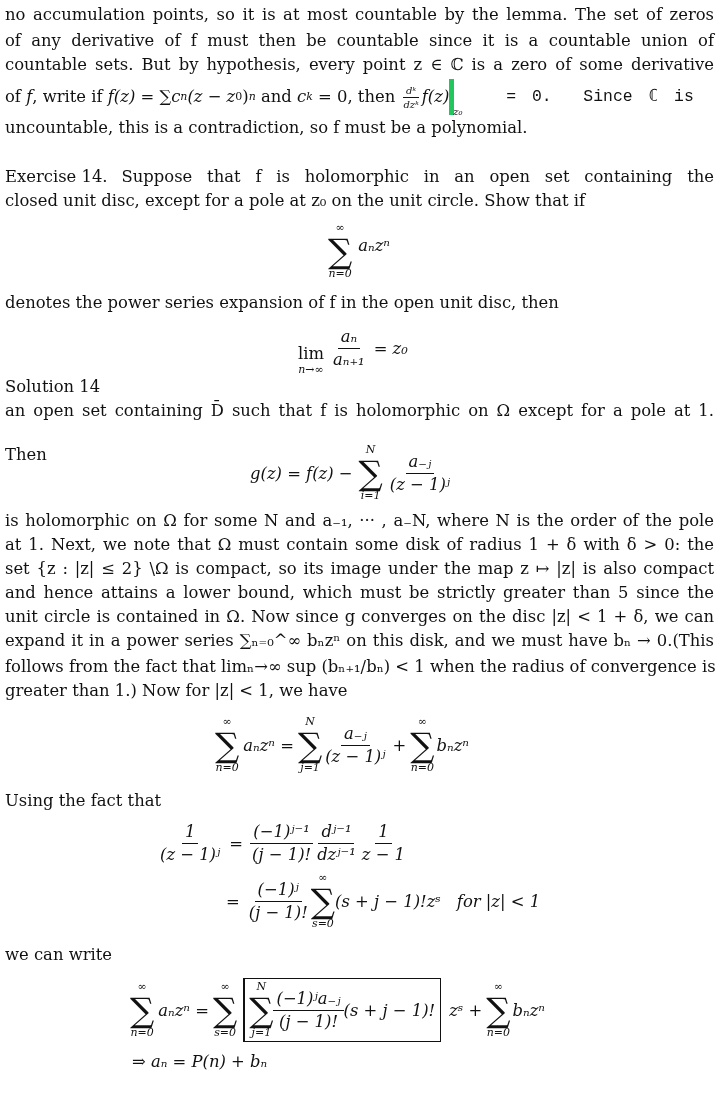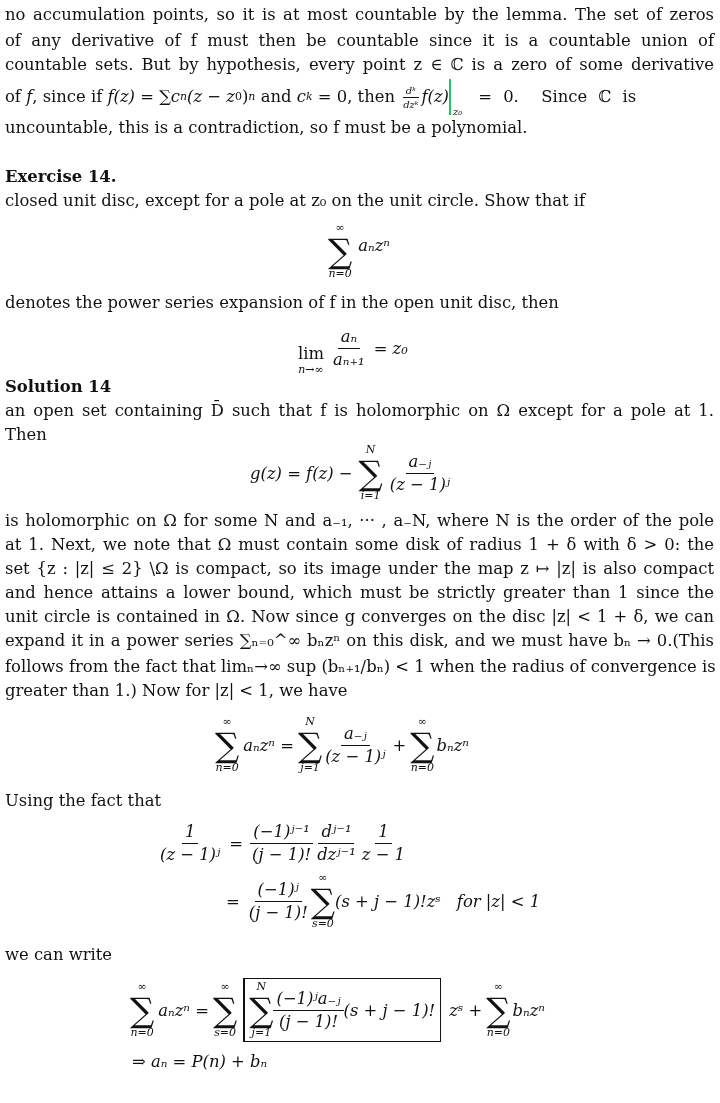--- a/index.html
+++ b/index.html
@@ -8,73 +8,74 @@
     font-family: "DejaVu Serif", "Liberation Serif", serif;
     color: #111;
     font-size: 16.4px;
   }
   .line {
     position: absolute; left: 5px; width: 709px;
     white-space: nowrap; line-height: 22px; height: 22px;
   }
   .just { text-align: justify; text-align-last: justify; }
   .it { font-style: italic; font-family: "DejaVu Serif", serif; }
-  .b { font-weight: bold; }
+  .b { font-weight: normal; }
   .sub { font-size: 11px; vertical-align: -3px; }
   .sup { font-size: 11px; vertical-align: 7px; }
   .disp { position: absolute; font-family: "DejaVu Serif", serif; }
   .bigsum { font-size: 34px; line-height: 34px; font-family: "DejaVu Serif", serif; }
   .lim { font-size: 11px; }
   .frac { display: inline-flex; flex-direction: column; align-items: center; vertical-align: middle; }
   .frac .num { padding: 0 3px 1px 3px; border-bottom: 1px solid #111; line-height: 20px; }
   .frac .den { padding: 1px 3px 0 3px; line-height: 20px; }
   .sumblock { display: inline-flex; flex-direction: column; align-items: center; vertical-align: middle; }
   .sumblock .top, .sumblock .bot { font-size: 11px; line-height: 12px; }
   .sumblock .top { font-style: italic; }
   .row { display: flex; align-items: center; white-space: nowrap; }
   .bracket { display: inline-flex; align-items: center; border-top: 1.3px solid #111; border-bottom: 1.3px solid #111; position: relative; padding: 2px 6px; }
   .bracket::before, .bracket::after { content: ""; position: absolute; top: 0; bottom: 0; width: 1.3px; background: #111; }
   .bracket::before { left: 0; }
   .bracket::after { right: 0; }
-  .evalbar { display: inline-block; border-right: 2px solid #22c55e; height: 36px; vertical-align: middle; position: relative; }
+  .evalbar { display: inline-block; border-right: 5px solid #22c55e; height: 36px; vertical-align: middle; position: relative; }
 </style>
 </head>
 <body>
 
 <div class="line just" style="top:4px">no accumulation points, so it is at most countable by the lemma. The set of zeros</div>
 <div class="line just" style="top:30px">of any derivative of f must then be countable since it is a countable union of</div>
 <div class="line just" style="top:54px">countable sets. But by hypothesis, every point z ∈ ℂ is a zero of some derivative</div>
 <div class="line" style="top:82px; display:flex; align-items:center; height:30px;">
   <span style="white-space:pre">of </span>
   <span class="it">f</span>
-  <span style="white-space:pre">, since if </span>
+  <span style="white-space:pre">, write if </span>
   <span class="it">f(z) = ∑c</span>
     <span class="it sub">n</span>
     <span class="it" style="white-space:pre">(z − z</span>
     <span class="sub">0</span>
     <span>)</span>
     <span class="it sup">n</span>
   <span style="white-space:pre"> and </span>
   <span class="it">c</span>
     <span class="it sub">k</span>
   <span style="white-space:pre"> = 0, then </span>
   <span class="frac" style="font-size:10px; font-style:italic;">
     <span class="num" style="line-height:11px">dᵏ</span>
     <span class="den" style="line-height:11px">dzᵏ</span>
   </span>
   <span class="it">f(z)</span>
   <span class="evalbar">
     <span class="it" style="position:absolute; left:4px; bottom:-8px; font-size:10px;">z₀</span>
   </span>
-  <span style="white-space:pre; flex:1; text-align:left; padding-left:16px; word-spacing:6px;"> = 0.  Since ℂ is</span>
+  <span style="white-space:pre; flex:1; text-align:center; padding-left:16px; word-spacing:6px;font-family:Liberation Mono, monospace;"> = 0.  Since ℂ is</span>
 </div>
 <div class="line" style="top:117px">uncountable, this is a contradiction, so f must be a polynomial.</div>
 
 <div class="line" style="top:166px; display:flex; justify-content:space-between;">
   <span class="b">Exercise 14.</span>
+  <span style="word-spacing:5px; flex:1; padding-left:14px; text-align:justify; text-align-last:justify;">Suppose that f is holomorphic in an open set containing the</span>
 </div>
 <div class="line" style="top:190px">closed unit disc, except for a pole at z₀ on the unit circle. Show that if</div>
 
 <div class="disp row" style="left:328px; top:222px;">
   <span class="sumblock">
     <span class="top">∞</span>
     <span class="bigsum">∑</span>
     <span class="bot it">n=0</span>
   </span>
   <span class="it" style="margin-left:6px; margin-top:-12px;">aₙzⁿ</span>
@@ -91,39 +92,39 @@
     <span class="num">aₙ</span>
     <span class="den">aₙ₊₁</span>
   </span>
   <span class="it" style="margin-left:6px;">= z₀</span>
 </div>
 
 <div class="line" style="top:376px; display:flex;">
   <span class="b">Solution 14</span>
 </div>
 <div class="line just" style="top:400px">an open set containing D̄ such that f is holomorphic on Ω except for a pole at 1.</div>
-<div class="line" style="top:424px">Then</div>
+<div class="line" style="top:444px">Then</div>
 
 <div class="disp row" style="left:250px; top:444px;">
   <span class="it">g(z) = f(z) −</span>
   <span class="sumblock" style="margin-left:6px;">
     <span class="top">N</span>
     <span class="bigsum">∑</span>
     <span class="bot it">i=1</span>
   </span>
   <span class="frac it" style="margin-left:4px;">
     <span class="num">a₋ⱼ</span>
     <span class="den">(z − 1)ʲ</span>
   </span>
 </div>
 
 <div class="line just" style="top:510px">is holomorphic on Ω for some N and a₋₁, ··· , a₋N, where N is the order of the pole</div>
 <div class="line just" style="top:534px">at 1. Next, we note that Ω must contain some disk of radius 1 + δ with δ &gt; 0: the</div>
 <div class="line just" style="top:558px">set {z : |z| ≤ 2} \Ω is compact, so its image under the map z ↦ |z| is also compact</div>
-<div class="line just" style="top:582px">and hence attains a lower bound, which must be strictly greater than 1 since the</div>
+<div class="line just" style="top:582px">and hence attains a lower bound, which must be strictly greater than 5 since the</div>
 <div class="line just" style="top:606px">unit circle is contained in Ω. Now since g converges on the disc |z| &lt; 1 + δ, we can</div>
 <div class="line just" style="top:630px">expand it in a power series ∑ₙ₌₀^∞ bₙzⁿ on this disk, and we must have bₙ → 0.(This</div>
 <div class="line just" style="top:656px">follows from the fact that limₙ→∞ sup (bₙ₊₁/bₙ) &lt; 1 when the radius of convergence is</div>
 <div class="line" style="top:680px">greater than 1.) Now for |z| &lt; 1, we have</div>
 
 <div class="disp row" style="left:215px; top:716px;">
   <span class="sumblock">
     <span class="top">∞</span>
     <span class="bigsum">∑</span>
     <span class="bot it">n=0</span>

